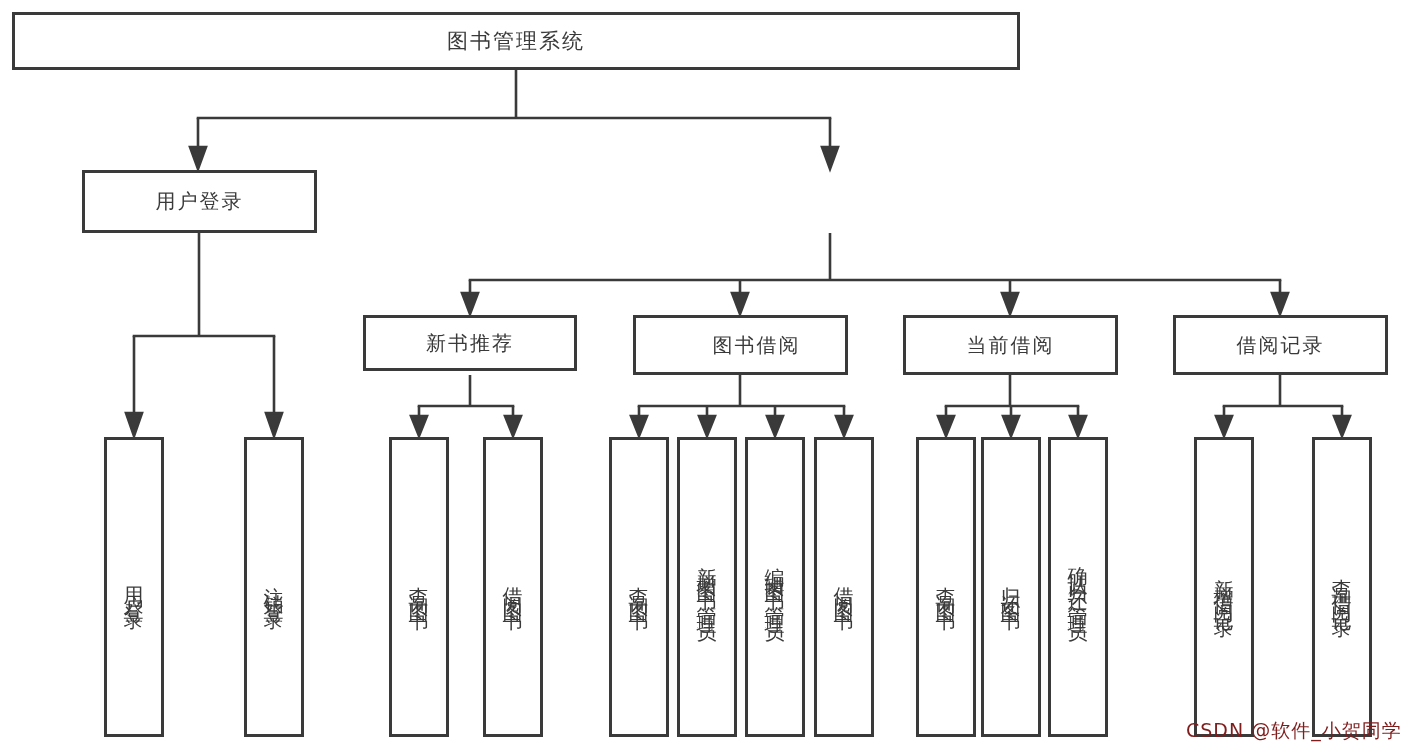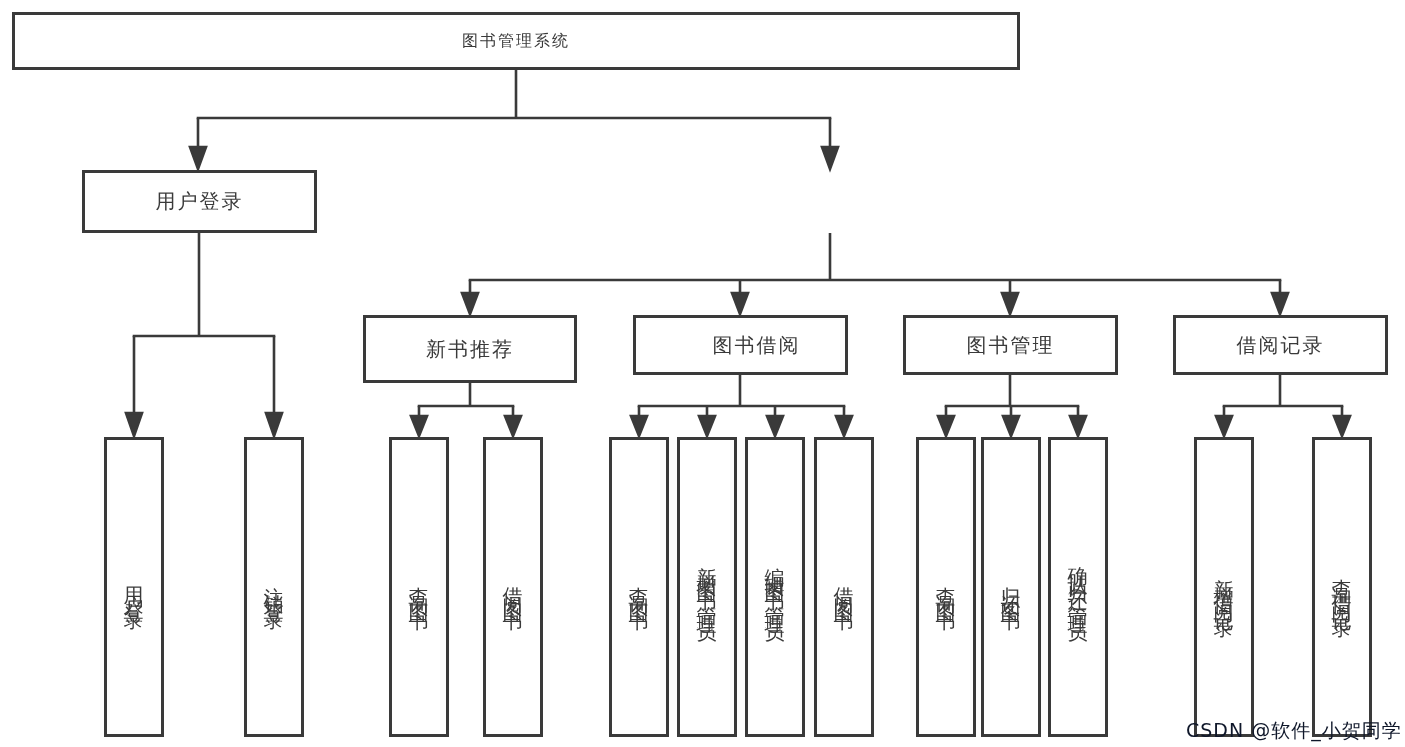--- a/index.html
+++ b/index.html
@@ -23,37 +23,37 @@
     border: 3px solid #3a3a3a;
     background: #ffffff;
     display: flex;
     align-items: center;
     justify-content: center;
     font-size: 20px;
     letter-spacing: 2px;
     white-space: nowrap;
   }
   .hbox { font-size: 20px; }
-  .root-box { font-size: 16px; }
+  .root-box { font-size: 21px; }
   .vbox {
     width: 60px; height: 300px; top: 437px;
     letter-spacing: 0;
   }
   .vbox .vtext {
     writing-mode: vertical-rl;
     text-orientation: mixed;
     letter-spacing: 8px;
     font-size: 20px;
     line-height: 1;
   }
   .watermark {
     position: absolute;
     left: 1186px; top: 718px;
     font-size: 19px;
-    color: #0f172a;
+    color: #7f1d1d;
     letter-spacing: 1px;
     z-index: 5;
     white-space: nowrap;
   }
 </style>
 </head>
 <body>
 
 <div id="canvas">
 
@@ -119,23 +119,23 @@
       <polygon points="1216,416 1232,416 1224,436"></polygon>
       <line x1="1342" y1="406" x2="1342" y2="418"></line>
       <polygon points="1334,416 1350,416 1342,436"></polygon>
     </g>
   </svg>
 
   <div class="box hbox root-box" style="left:12px; top:12px; width:1008px; height:58px;">图书管理系统</div>
 
   <div class="box hbox" style="left:82px; top:170px; width:235px; height:63px;">用户登录</div>
 
-  <div class="box hbox" style="left:363px; top:315px; width:214px; height:68px;">新书推荐</div>
+  <div class="box hbox" style="left:363px; top:315px; width:214px; height:56px;">新书推荐</div>
   <div class="box hbox" style="left:633px; top:315px; width:215px; height:60px;padding-left:32px;">图书借阅</div>
-  <div class="box hbox" style="left:903px; top:315px; width:215px; height:60px;">图书管理</div>
+  <div class="box hbox" style="left:903px; top:315px; width:215px; height:60px;">当前借阅</div>
   <div class="box hbox" style="left:1173px; top:315px; width:215px; height:60px;">借阅记录</div>
 
   <div class="box vbox" style="left:104px;">
     <span class="vtext">用户登录</span>
   </div>
   <div class="box vbox" style="left:244px;">
     <span class="vtext">注销登录</span>
   </div>
 
   <div class="box vbox" style="left:389px;">

